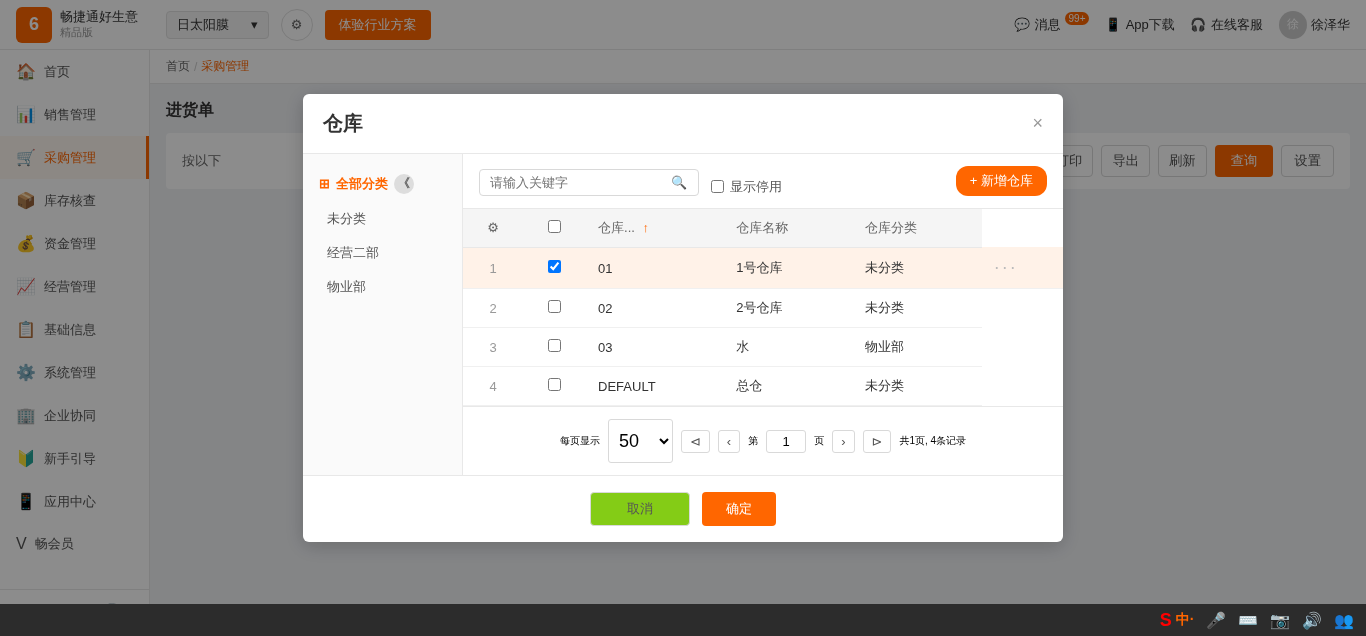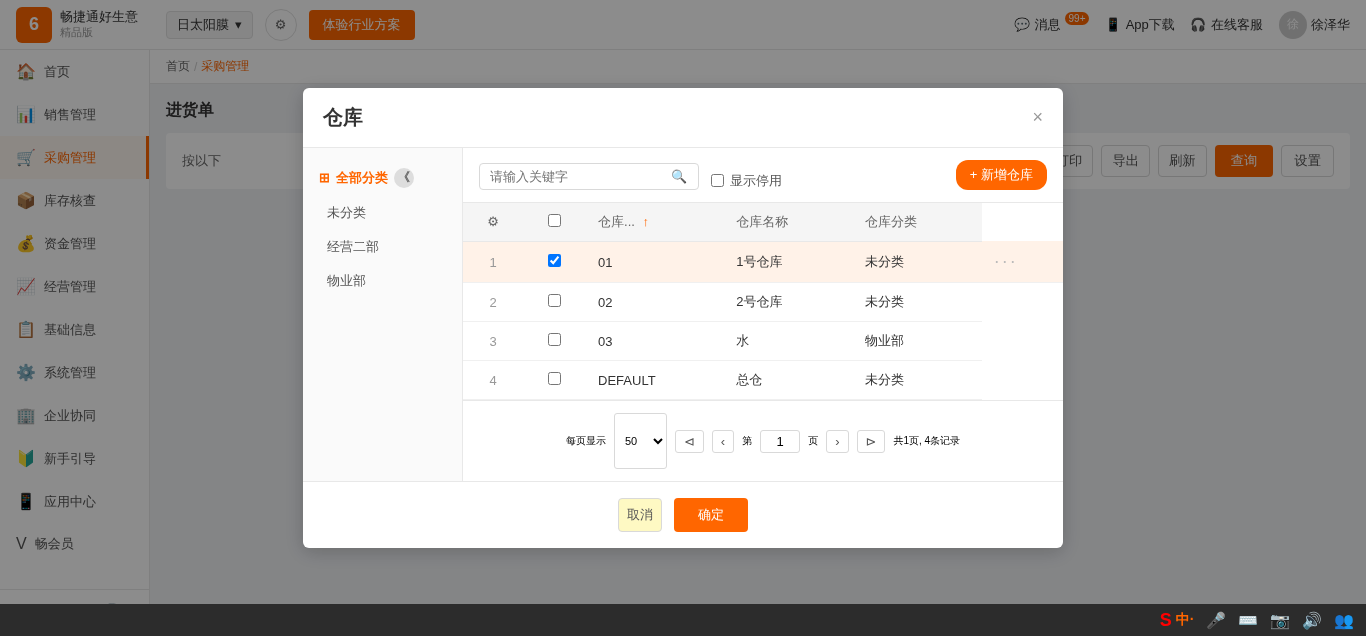--- a/index.html
+++ b/index.html
@@ -43,21 +43,21 @@
       gap: 12px;
     }
     .store-selector {
       display: flex;
       align-items: center;
       background: #f5f5f5;
       border: 1px solid #e0e0e0;
       border-radius: 4px;
       padding: 4px 10px;
       cursor: pointer;
-      gap: 6px;
+      gap: 22px;
       color: #333;
     }
     .trial-btn {
       background: #f60;
       color: #fff;
       border: none;
       border-radius: 4px;
       padding: 6px 14px;
       cursor: pointer;
       font-size: 13px;
@@ -366,40 +366,40 @@
       border: 1px solid #d9d9d9;
       border-radius: 3px;
       padding: 3px 6px;
       text-align: center;
       font-size: 13px;
       outline: none;
     }
     .per-page-select {
       border: 1px solid #d9d9d9;
       border-radius: 3px;
-      padding: 20px 6px;
-      font-size: 11px;
+      padding: 10px 6px;
+      font-size: 18px;
       outline: none;
       background: #fff;
     }
 
     
     .modal-footer {
       display: flex;
       justify-content: center;
       gap: 12px;
       padding: 16px 20px;
       border-top: 1px solid #e8e8e8;
     }
     .cancel-btn {
-      background: #fef9c3;
+      background: #84cc16;
       color: #555;
       border: 1px solid #d9d9d9;
       border-radius: 4px;
-      padding: 7px 8px;
+      padding: 7px 36px;
       cursor: pointer;
       font-size: 13px;
     }
     .confirm-btn {
       background: #f60;
       color: #fff;
       border: none;
       border-radius: 4px;
       padding: 7px 24px;
       cursor: pointer;

